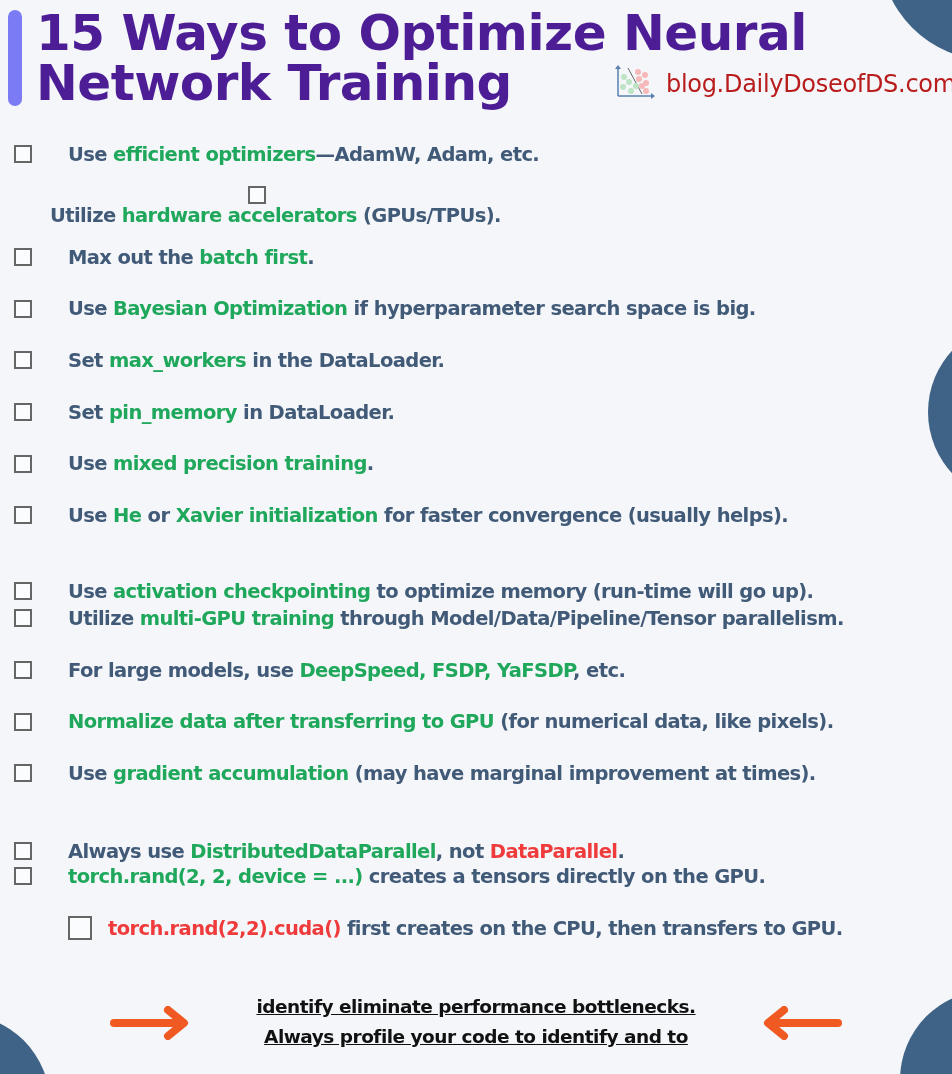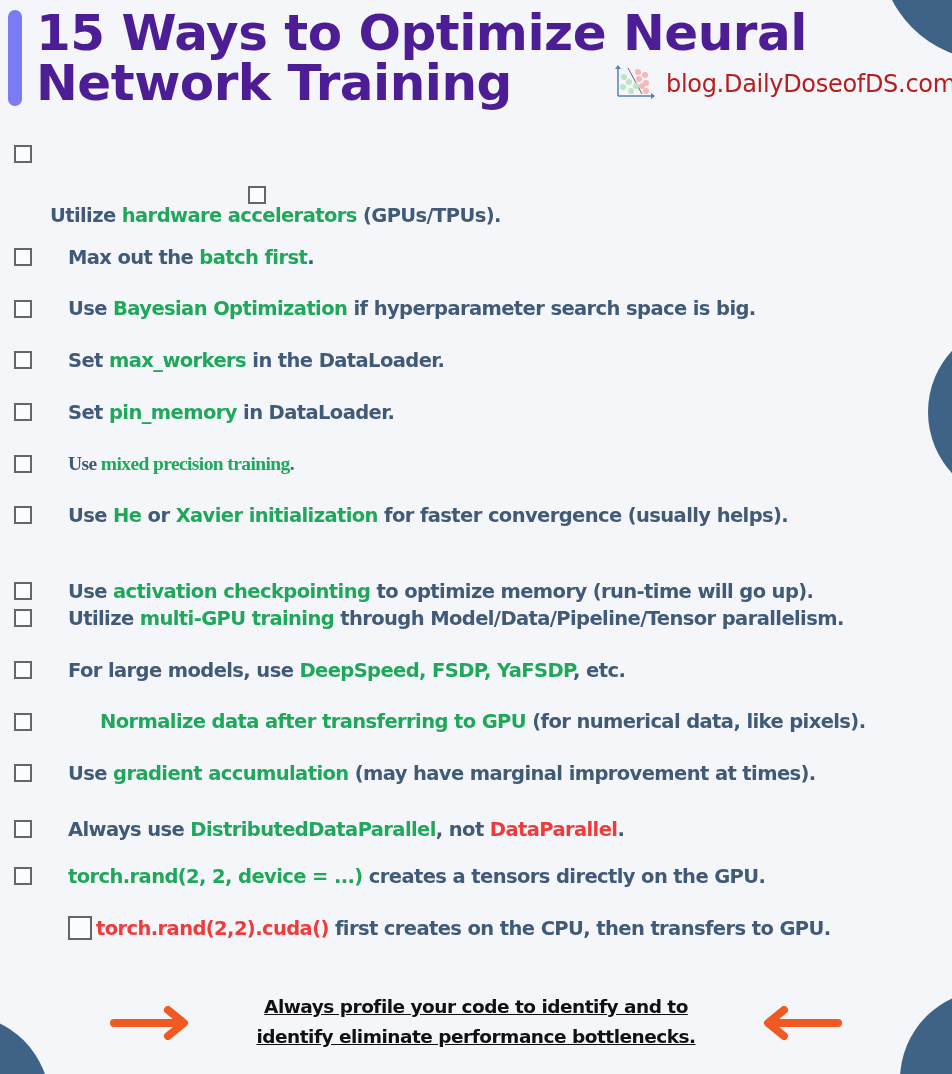--- a/index.html
+++ b/index.html
@@ -33,21 +33,21 @@
     .item {
       position: absolute; display: flex; align-items: center; height: 40px;
       font-family: "DejaVu Sans", sans-serif; font-size: 19.5px; font-weight: bold;
       color: #415a78; white-space: nowrap; letter-spacing: -0.6px;
     }
     .checkbox {
       width: 18px; height: 18px; border: 2.5px solid #666; box-sizing: border-box;
       background: #fbfcfd; flex: none; cursor: pointer;
     }
     .item-text { margin-left: 36px; }
-    .item.sub .item-text { margin-left: 4px; }
+    .item.sub .item-text { margin-left: 16px; }
     .hl { color: #1fa85b; }
     .bad { color: #ef3b3b; }
     .footer {
       position: absolute; left: 200px; top: 992px; width: 552px; text-align: center;
       font-family: "DejaVu Sans", sans-serif; font-weight: bold; font-size: 18.5px;
       line-height: 30px; color: #111; text-decoration: underline; letter-spacing: -0.5px;
     }
     .arrow { position: absolute; }
   </style>
 </head>
@@ -84,20 +84,21 @@
       <circle cx="28" cy="22" r="3" fill="#f6b8b8"></circle>
         <circle cx="32" cy="27" r="3" fill="#f6b8b8"></circle>
     </svg>
   </span>
   <span class="brand-text">blog.DailyDoseofDS.com</span>
 </div>
 
 <div class="list" id="checklist">
     <div class="item" style="top: 0px; left: 14px;">
       <span class="checkbox"></span>
+      <span class="item-text"><span>Use </span><span class="hl">efficient optimizers</span><span>—AdamW, Adam, etc.</span></span>
     </div>
     <div class="item" style="top: 51.6px; left: 14px; flex-direction: column;">
       <span class="checkbox"></span>
       <span class="item-text"><span>Utilize </span><span class="hl">hardware accelerators</span><span> (GPUs/TPUs).</span></span>
     </div>
     <div class="item" style="top: 103.2px; left: 14px;">
       <span class="checkbox"></span>
       <span class="item-text"><span>Max out the </span><span class="hl">batch first</span><span>.</span></span>
     </div>
     <div class="item" style="top: 154.8px; left: 14px;">
@@ -105,68 +106,68 @@
       <span class="item-text"><span>Use </span><span class="hl">Bayesian Optimization</span><span> if hyperparameter search space is big.</span></span>
     </div>
     <div class="item" style="top: 206.4px; left: 14px;">
       <span class="checkbox"></span>
       <span class="item-text"><span>Set </span><span class="hl">max_workers</span><span> in the DataLoader.</span></span>
     </div>
     <div class="item" style="top: 258px; left: 14px;">
       <span class="checkbox"></span>
       <span class="item-text"><span>Set </span><span class="hl">pin_memory</span><span> in DataLoader.</span></span>
     </div>
-    <div class="item" style="top: 309.6px; left: 14px; font-family: Liberation Serif, serif;">
+    <div class="item" style="top: 309.6px; left: 14px;">
       <span class="checkbox"></span>
       <span class="item-text"><span>Use </span><span class="hl">mixed precision training</span><span>.</span></span>
     </div>
     <div class="item" style="top: 361.2px; left: 14px; text-align: center;">
       <span class="checkbox"></span>
       <span class="item-text"><span>Use </span><span class="hl">He</span><span> or </span><span class="hl">Xavier initialization</span><span> for faster convergence (usually helps).</span></span>
     </div>
     <div class="item" style="top: 437px; left: 14px; text-align: center;">
       <span class="checkbox"></span>
       <span class="item-text"><span>Use </span><span class="hl">activation checkpointing</span><span> to optimize memory (run-time will go up).</span></span>
     </div>
     <div class="item" style="top: 464.4px; left: 14px;">
       <span class="checkbox"></span>
       <span class="item-text"><span>Utilize </span><span class="hl">multi-GPU training</span><span> through Model/Data/Pipeline/Tensor parallelism.</span></span>
     </div>
     <div class="item" style="top: 516px; left: 14px; justify-content: center;">
       <span class="checkbox"></span>
       <span class="item-text"><span>For large models, use </span><span class="hl">DeepSpeed, FSDP, YaFSDP</span><span>, etc.</span></span>
     </div>
-    <div class="item" style="top: 567.6px; left: 14px; gap: 32px;">
+    <div class="item" style="top: 567.6px; left: 14px;">
       <span class="checkbox"></span>
       <span class="item-text"><span class="hl">Normalize data after transferring to GPU</span><span> (for numerical data, like pixels).</span></span>
     </div>
     <div class="item" style="top: 619.2px; left: 14px;">
       <span class="checkbox"></span>
       <span class="item-text"><span>Use </span><span class="hl">gradient accumulation</span><span> (may have marginal improvement at times).</span></span>
     </div>
-    <div class="item" style="top: 675px; left: 14px;">
+    <div class="item" style="top: 697px; left: 14px;">
       <span class="checkbox"></span>
       <span class="item-text"><span>Always use </span><span class="hl">DistributedDataParallel</span><span>, not </span><span class="bad">DataParallel</span><span>.</span></span>
     </div>
     <div class="item" style="top: 722.4px; left: 14px;">
       <span class="checkbox"></span>
       <span class="item-text"><span class="hl">torch.rand(2, 2, device = ...)</span><span> creates a tensors directly on the GPU.</span></span>
     </div>
     <div class="item sub" style="top: 774px; left: 68px;">
       <span class="checkbox" style="width: 24px; height: 24px;"></span>
       <span class="item-text"><span class="bad">torch.rand(2,2).cuda()</span><span> first creates on the CPU, then transfers to GPU.</span></span>
     </div>
   </div>
 
 <svg class="arrow" style="left:108px;top:1006px" width="84" height="34" viewBox="0 0 84 34">
   <line x1="6" y1="17" x2="74" y2="17" stroke="#f05a22" stroke-width="8" stroke-linecap="round"></line>
   <polyline points="60,4 76,17 60,30" fill="none" stroke="#f05a22" stroke-width="8" stroke-linecap="round" stroke-linejoin="round"></polyline>
 </svg>
 
 <div class="footer">
+  <div>identify eliminate performance bottlenecks.</div>
   <div>Always profile your code to identify and to</div>
-  <div>identify eliminate performance bottlenecks.</div>
 </div>
 
 <svg class="arrow" style="left:760px;top:1006px" width="84" height="34" viewBox="0 0 84 34">
   <line x1="10" y1="17" x2="78" y2="17" stroke="#f05a22" stroke-width="8" stroke-linecap="round"></line>
   <polyline points="24,4 8,17 24,30" fill="none" stroke="#f05a22" stroke-width="8" stroke-linecap="round" stroke-linejoin="round"></polyline>
 </svg>
 
 </body></html>

